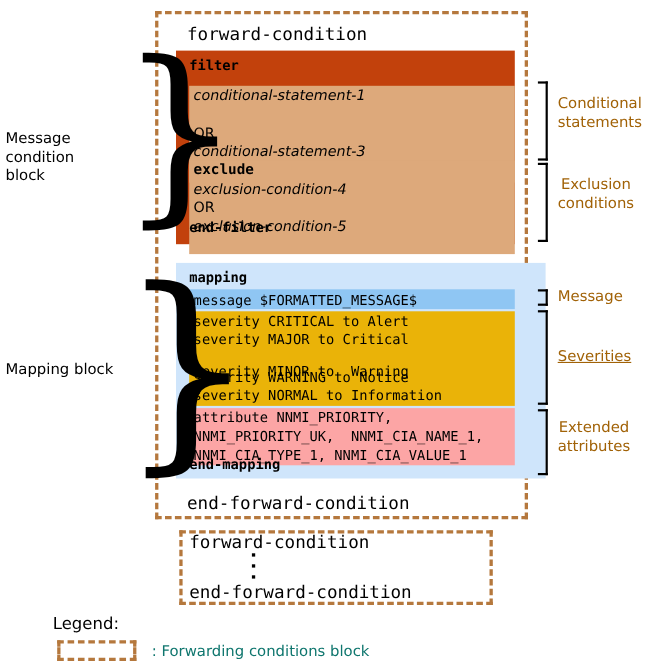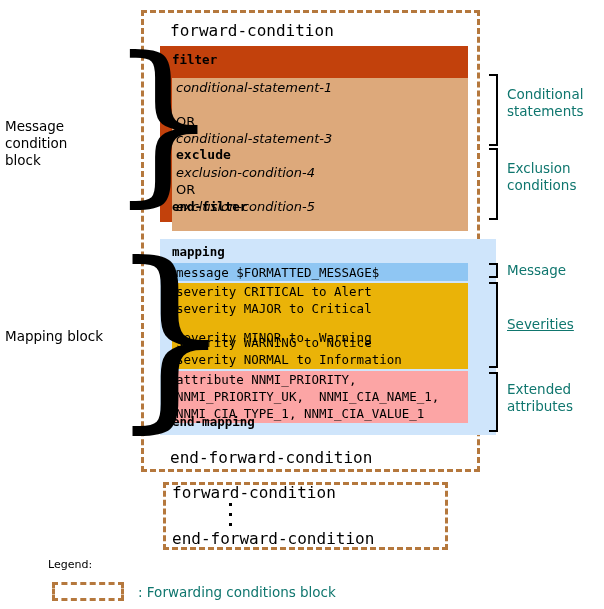--- a/index.html
+++ b/index.html
@@ -202,37 +202,38 @@
   #rb-exclusion   { left: 489px; top: 148px; height: 72px; }
   #rb-message     { left: 489px; top: 263px; height: 15px; }
   #rb-severities  { left: 489px; top: 282px; height: 86px; }
   #rb-extattrs    { left: 489px; top: 372px; height: 60px; }
 
   .rlabel {
     position: absolute;
     font-family: "DejaVu Sans", sans-serif;
     font-size: 13.5px;
     line-height: 17px;
-    color: #0f766e;
+    color: #a16207;
     white-space: pre-line;
     left: 507px;
+    text-align: center;
   }
   #rl-conditional { top: 86px;  }
   #rl-exclusion   { top: 160px; }
   #rl-message     { top: 262px; }
   #rl-severities  { top: 316px; text-decoration: underline; }
   #rl-extattrs    { top: 381px; }
 
   
   #legend-title {
     position: absolute;
     left: 48px;
     top: 558px;
     font-family: "DejaVu Sans", sans-serif;
-    font-size: 11px;
+    font-size: 15px;
     color: #000000;
   }
   #legend-swatch {
     position: absolute;
     left: 52px;
     top: 582px;
     width: 72px;
     height: 19px;
     border: 3px dashed #b5783d;
     box-sizing: border-box;

